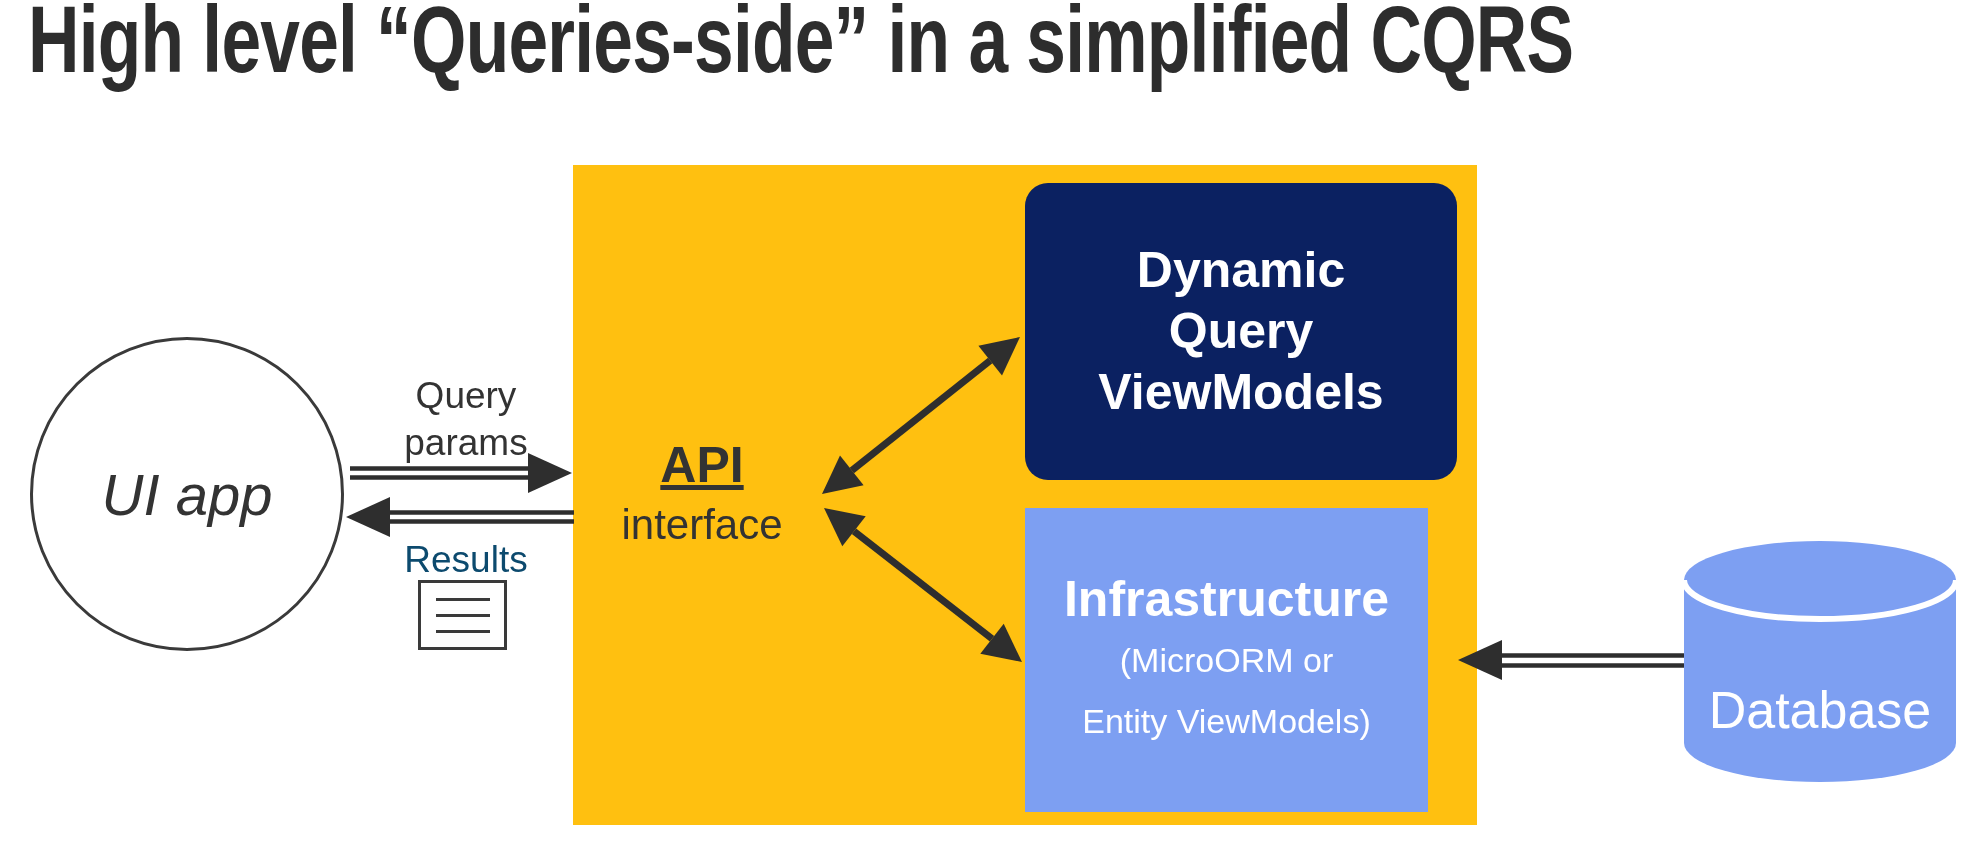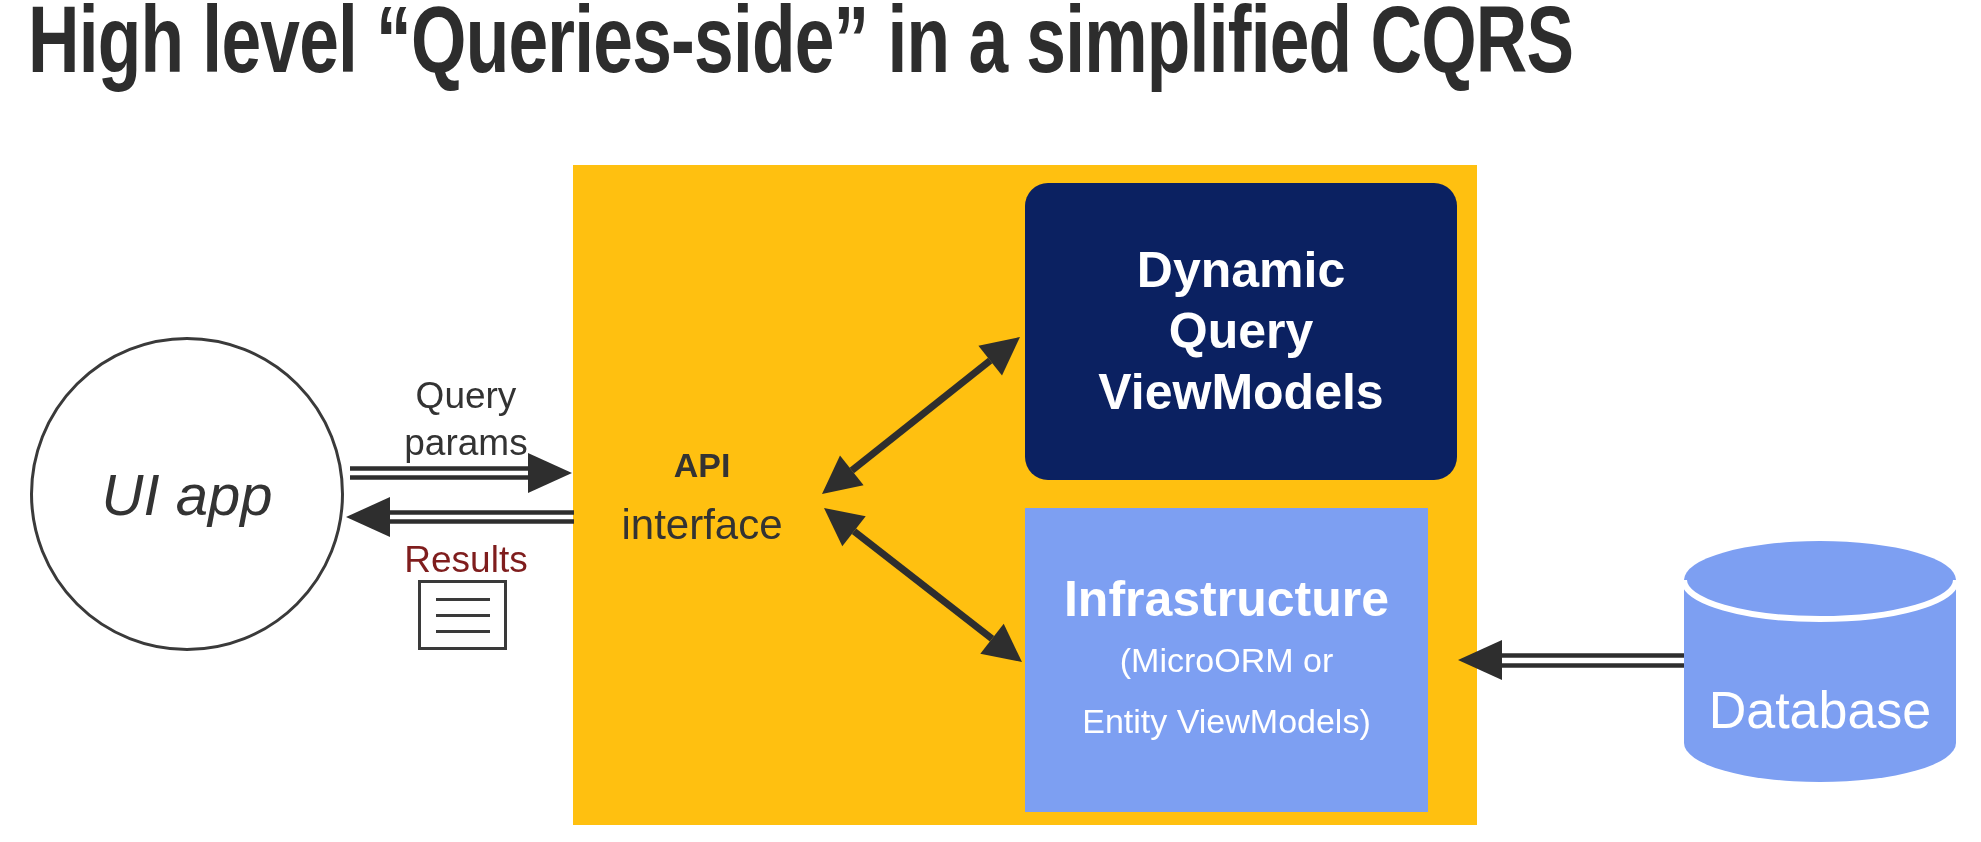--- a/index.html
+++ b/index.html
@@ -32,21 +32,21 @@
   .yellow-box{
     position:absolute;left:573px;top:165px;width:904px;height:660px;
     background:var(--yellow);
   }
 
   
   .api-label{
     position:absolute;left:552px;top:434px;width:300px;text-align:center;
     color:#333;
   }
-  .api-label .l1{font-size:34px;font-weight:bold;line-height:62px;}
+  .api-label .l1{font-size:50px;font-weight:bold;line-height:62px;text-decoration:underline;}
   .api-label .l2{font-size:42px;font-weight:400;line-height:58px;}
 
   
   .navy-box{
     position:absolute;left:1025px;top:183px;width:432px;height:297px;
     background:var(--navy);display:flex;flex-direction:column;
     align-items:center;justify-content:center;border-radius:23px;
   }
   .navy-box span{display:block;color:var(--white);font-size:50px;font-weight:bold;line-height:61px;text-align:center;}
 
@@ -59,21 +59,21 @@
   .blue-box .t{color:var(--white);font-size:50px;font-weight:bold;line-height:62px;text-align:center;}
   .blue-box .s{color:var(--white);font-size:34px;font-weight:400;line-height:61px;text-align:right;}
 
   
   .qp-label{
     position:absolute;left:386px;top:372px;width:160px;text-align:center;
     font-size:37px;line-height:47px;color:#333;
   }
   .results-label{
     position:absolute;left:386px;top:536px;width:160px;text-align:center;
-    font-size:37px;line-height:47px;color:#7f1d1d;
+    font-size:37px;line-height:47px;color:#0c4a6e;
   }
 
   
   .doc-icon{
     position:absolute;left:418px;top:580px;width:89px;height:70px;
     border:3px solid #3a3a3a;background:#ffffff;box-sizing:border-box;
     display:flex;flex-direction:column;align-items:center;justify-content:center;gap:13px;
   }
   .doc-icon i{display:block;width:54px;height:0;border-top:3px solid #3a3a3a;}
 

